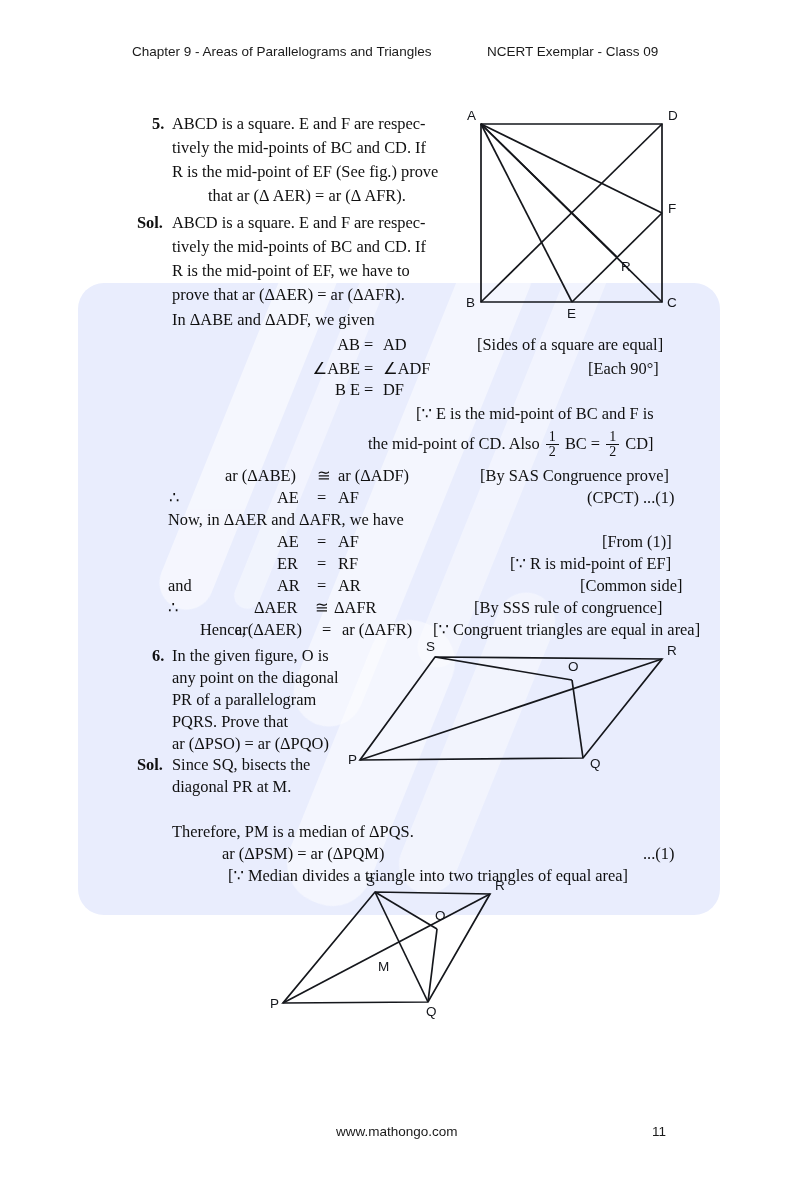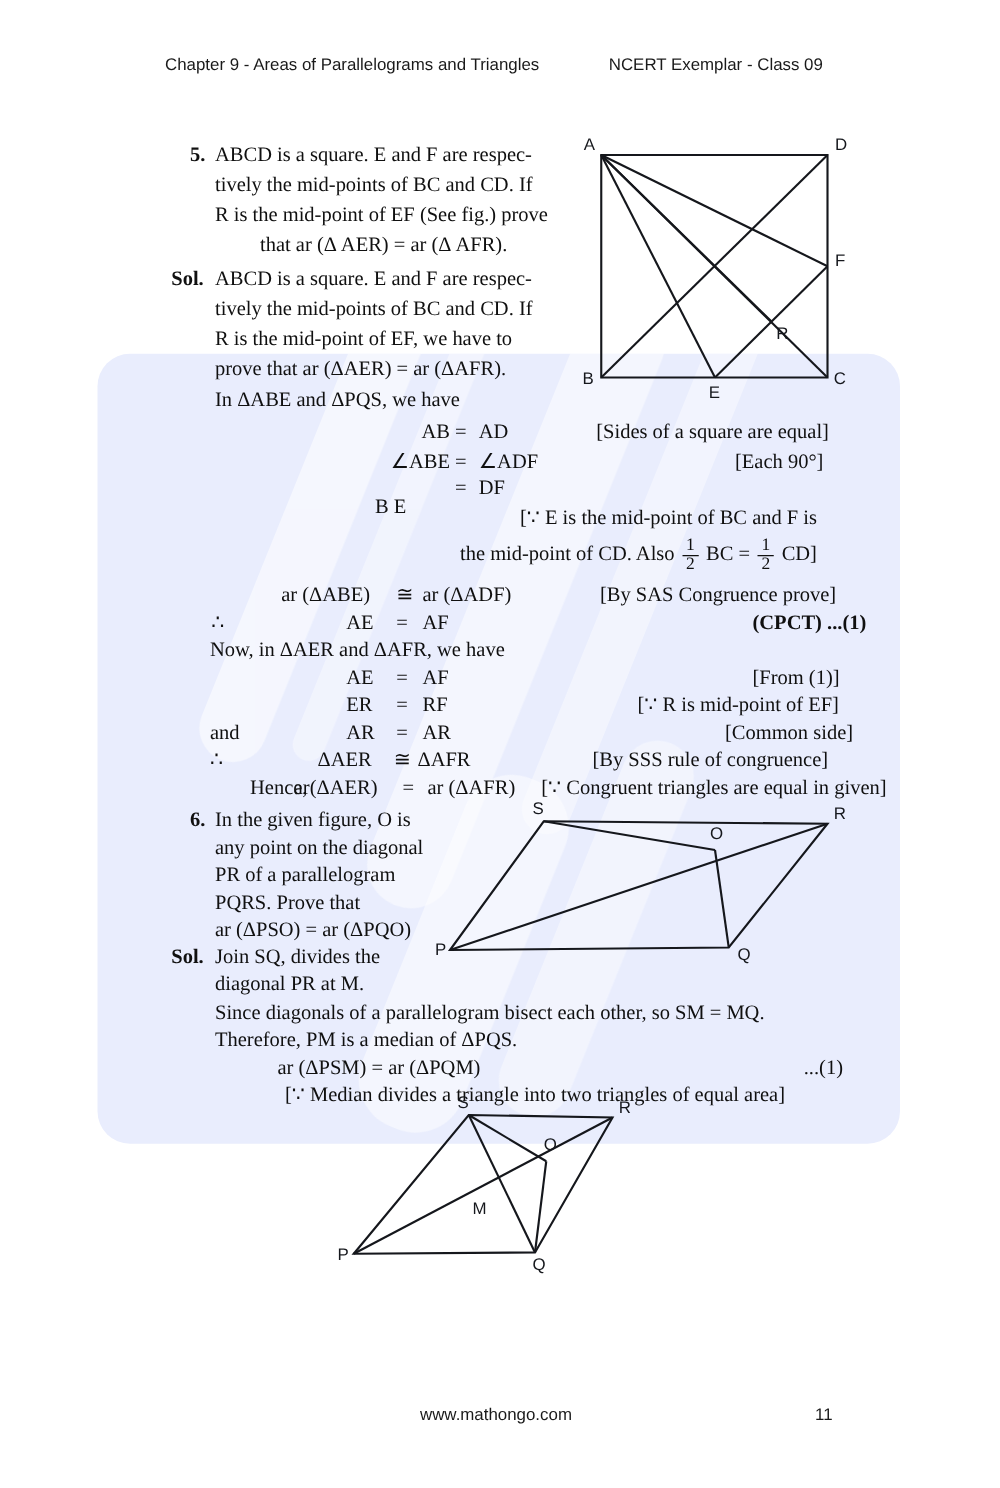--- a/index.html
+++ b/index.html
@@ -75,33 +75,33 @@
   <span class="t" style="left:172px;top:140px;">tively the mid-points of BC and CD. If</span>
   <span class="t" style="left:172px;top:164px;">R is the mid-point of EF (See fig.) prove</span>
   <span class="t" style="left:172px;top:188px;margin-left:36px;">that ar (Δ AER) = ar (Δ AFR).</span>
 
   <span class="t b" style="left:137px;top:215px;">Sol.</span>
   <span class="t" style="left:172px;top:215px;">ABCD is a square. E and F are respec-</span>
   <span class="t" style="left:172px;top:239px;">tively the mid-points of BC and CD. If</span>
   <span class="t" style="left:172px;top:263px;">R is the mid-point of EF, we have to</span>
   <span class="t" style="left:172px;top:287px;">prove that  ar (ΔAER) = ar (ΔAFR).</span>
 
-  <span class="t" style="left:172px;top:312px;">In ΔABE and ΔPQS, we have</span>
+  <span class="t" style="left:172px;top:312px;">In ΔABE and ΔADF, we given</span>
 
   <span class="t" style="left:300px;top:337px;text-align:right;width:60px;">AB</span>
   <span class="t" style="left:364px;top:337px;">=</span>
   <span class="t" style="left:383px;top:337px;">AD</span>
   <span class="t" style="left:477px;top:337px;">[Sides of a square are equal]</span>
 
   <span class="t" style="left:280px;top:361px;text-align:right;width:80px;">∠ABE</span>
   <span class="t" style="left:364px;top:361px;">=</span>
   <span class="t" style="left:383px;top:361px;">∠ADF</span>
   <span class="t" style="left:588px;top:361px;">[Each 90°]</span>
 
-  <span class="t" style="left:300px;top:382px;text-align:left;width:60px;margin-top:15px;">B E</span>
+  <span class="t" style="left:300px;top:382px;text-align:right;width:60px;">B E</span>
   <span class="t" style="left:364px;top:382px;">=</span>
   <span class="t" style="left:383px;top:382px;">DF</span>
 
   <span class="t" style="left:416px;top:406px;">[∵ E is the mid-point of BC and F is</span>
 
   <div class="t" style="left:368px;top:430px;">
     <span>the mid-point of CD. Also</span>
     <span class="frac">
       <span class="num">1</span>
       <span class="den">2</span>
@@ -116,21 +116,21 @@
 
   <span class="t" style="left:225px;top:468px;">ar (ΔABE)</span>
   <span class="t" style="left:317px;top:468px;">≅</span>
   <span class="t" style="left:338px;top:468px;">ar (ΔADF)</span>
   <span class="t" style="left:480px;top:468px;">[By SAS Congruence prove]</span>
 
   <span class="t" style="left:169px;top:490px;">∴</span>
   <span class="t" style="left:277px;top:490px;">AE</span>
   <span class="t" style="left:317px;top:490px;">=</span>
   <span class="t" style="left:338px;top:490px;">AF</span>
-  <span class="t" style="left:602px;top:490px;font-weight:bold;">(CPCT) ...(1)</span>
+  <span class="t" style="left:587px;top:490px;">(CPCT) ...(1)</span>
 
   <span class="t" style="left:168px;top:512px;">Now, in ΔAER and ΔAFR, we have</span>
 
   <span class="t" style="left:277px;top:534px;">AE</span>
   <span class="t" style="left:317px;top:534px;">=</span>
   <span class="t" style="left:338px;top:534px;">AF</span>
   <span class="t" style="left:602px;top:534px;">[From (1)]</span>
 
   <span class="t" style="left:277px;top:556px;">ER</span>
   <span class="t" style="left:317px;top:556px;">=</span>
@@ -146,21 +146,21 @@
   <span class="t" style="left:168px;top:600px;">∴</span>
   <span class="t" style="left:254px;top:600px;">ΔAER</span>
   <span class="t" style="left:315px;top:600px;">≅</span>
   <span class="t" style="left:334px;top:600px;">ΔAFR</span>
   <span class="t" style="left:474px;top:600px;">[By SSS rule of congruence]</span>
 
   <span class="t" style="left:168px;top:622px;margin-left:32px;">Hence,</span>
   <span class="t" style="left:235px;top:622px;">ar(ΔAER)</span>
   <span class="t" style="left:322px;top:622px;">=</span>
   <span class="t" style="left:342px;top:622px;">ar (ΔAFR)</span>
-  <span class="t" style="left:433px;top:622px;">[∵ Congruent triangles are equal in given]</span>
+  <span class="t" style="left:433px;top:622px;">[∵ Congruent triangles are equal in area]</span>
 
   <svg class="fig" style="left:455px;top:100px;" width="240" height="225" viewBox="0 0 240 225">
 
     <polygon points="26,24 207,24 207,202 26,202"></polygon>
 
     <line x1="26" y1="24" x2="117" y2="202"></line>
     <line x1="26" y1="24" x2="207" y2="113"></line>
     <line x1="26" y1="24" x2="162" y2="157"></line>
     <line x1="26" y1="24" x2="207" y2="202"></line>
     <line x1="26" y1="202" x2="207" y2="24"></line>
@@ -176,24 +176,23 @@
   </svg>
 
   <span class="t b" style="left:152px;top:648px;">6.</span>
   <span class="t" style="left:172px;top:648px;">In the given figure, O is</span>
   <span class="t" style="left:172px;top:670px;">any point on the diagonal</span>
   <span class="t" style="left:172px;top:692px;">PR of a parallelogram</span>
   <span class="t" style="left:172px;top:714px;">PQRS. Prove that</span>
   <span class="t" style="left:172px;top:736px;">ar (ΔPSO) = ar (ΔPQO)</span>
 
   <span class="t b" style="left:137px;top:757px;">Sol.</span>
-  <span class="t" style="left:172px;top:757px;">Join SQ, divides the</span>
+  <span class="t" style="left:172px;top:757px;">Since SQ, bisects the</span>
   <span class="t" style="left:172px;top:779px;">diagonal PR at M.</span>
 
-  <span class="t" style="left:172px;top:802px;">Since diagonals of a parallelogram bisect each other, so SM = MQ.</span>
   <span class="t" style="left:172px;top:824px;">Therefore, PM is a median of ΔPQS.</span>
 
   <span class="t" style="left:222px;top:846px;">ar (ΔPSM) = ar (ΔPQM)</span>
   <span class="t" style="left:643px;top:846px;">...(1)</span>
   <span class="t" style="left:228px;top:868px;">[∵ Median divides a triangle into two triangles of equal area]</span>
 
   <svg class="fig" style="left:340px;top:640px;" width="350" height="135" viewBox="0 0 350 135">
 
     <polygon points="20,120 243,118 322,19 95,17"></polygon>
     <line x1="20" y1="120" x2="322" y2="19"></line>

